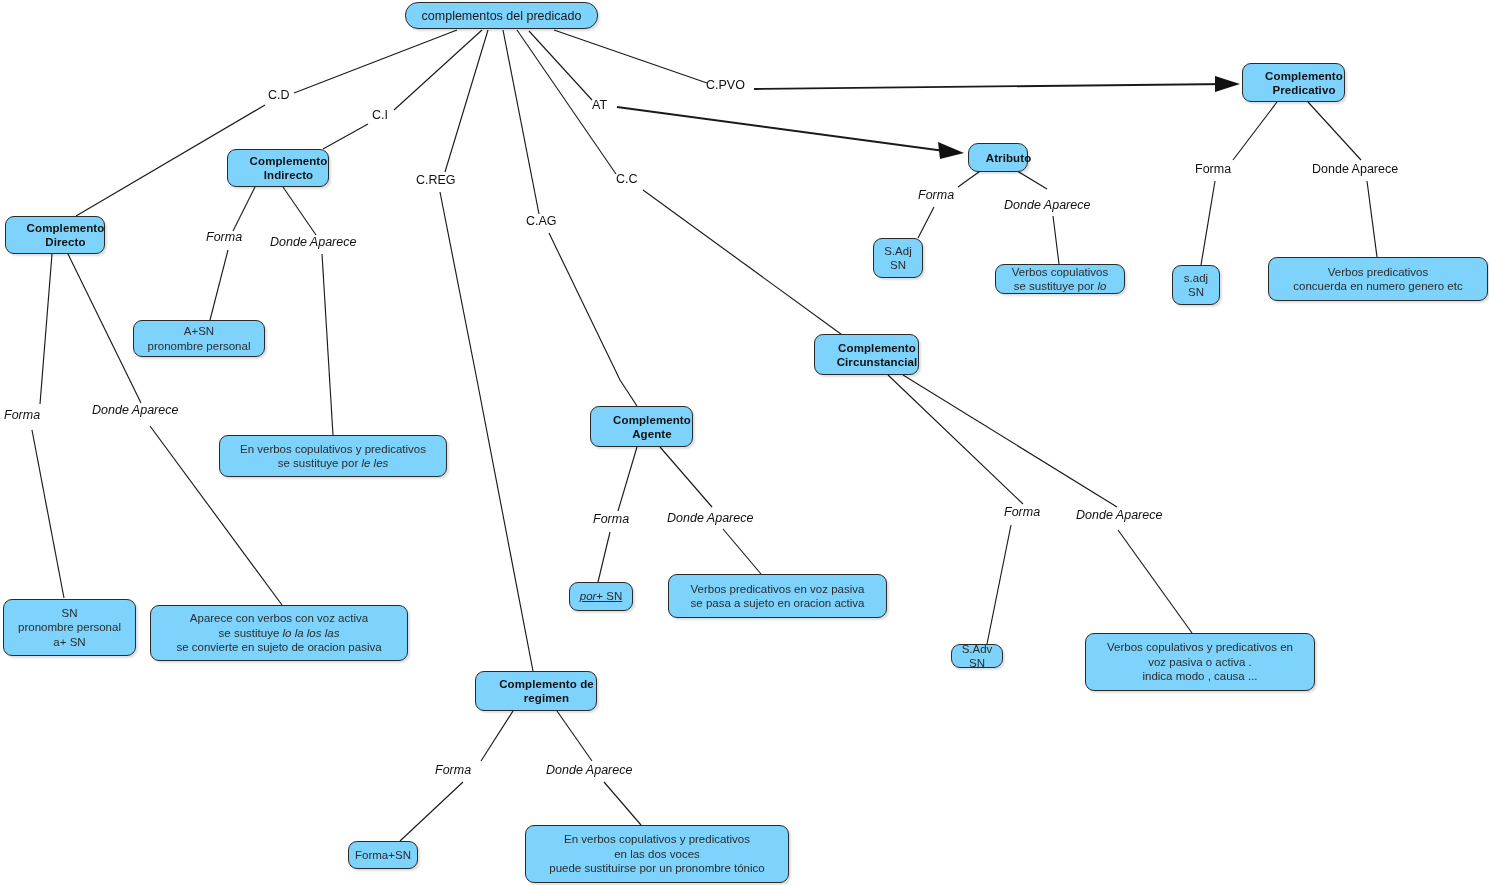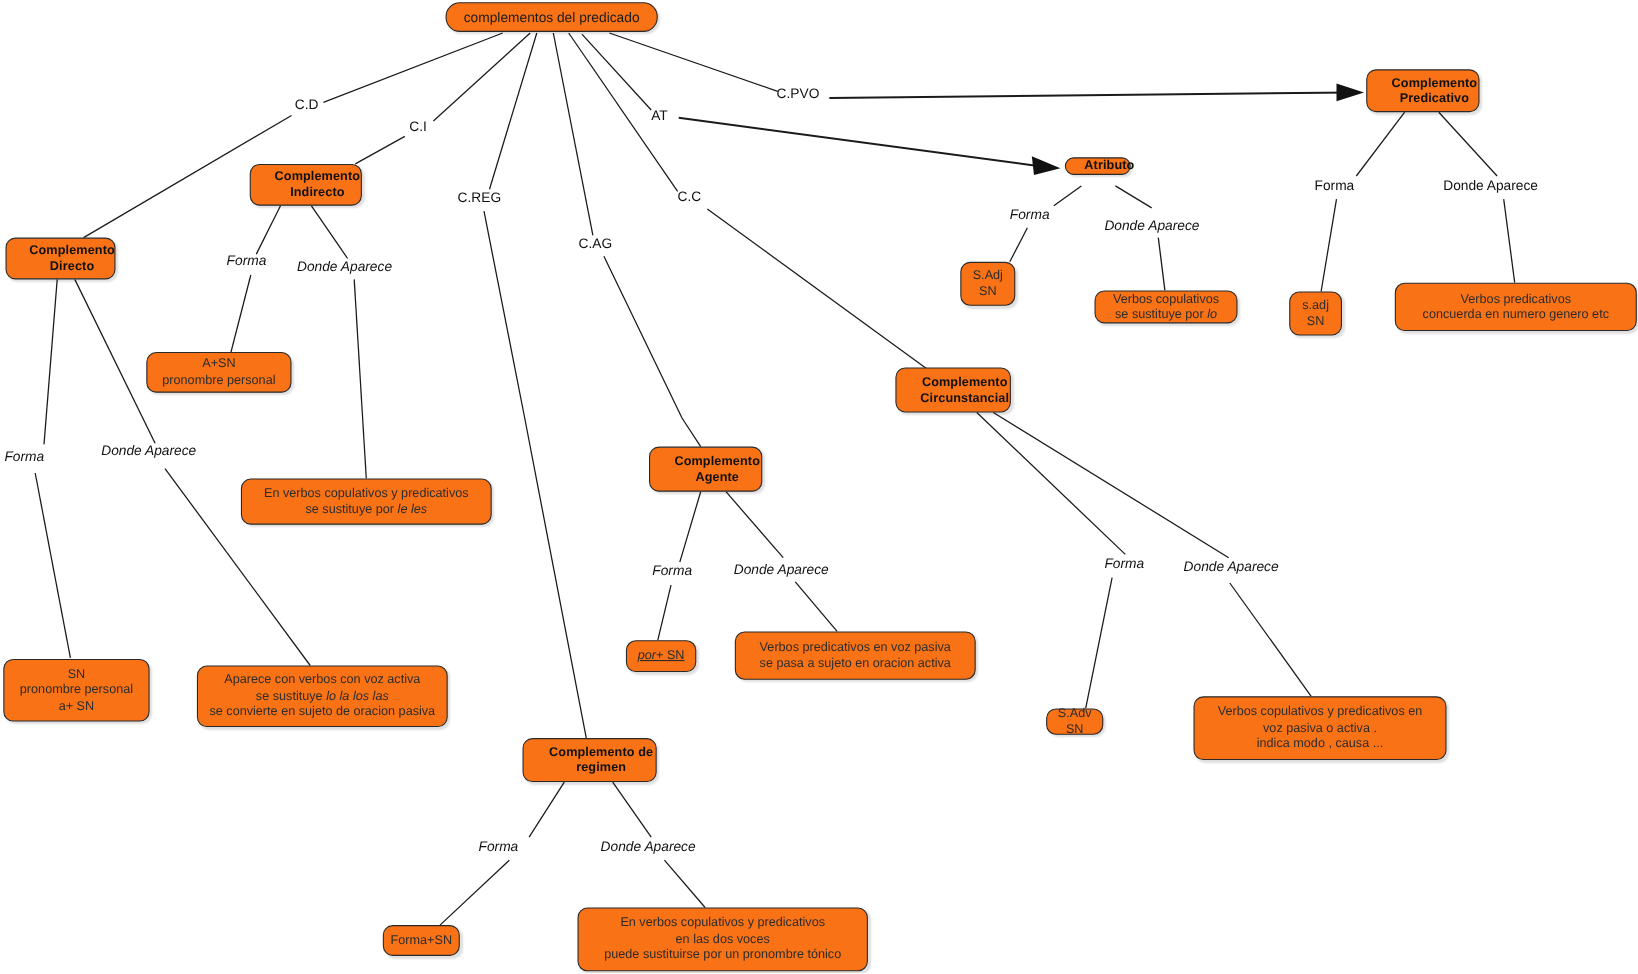--- a/index.html
+++ b/index.html
@@ -1,42 +1,42 @@
 <!DOCTYPE html>
 <html lang="es"><head>
 <meta charset="utf-8">
 <style>
   html,body{margin:0;padding:0;background:#ffffff;}
   body{font-family:"Liberation Sans", sans-serif;}
   #canvas{position:relative;width:1489px;height:885px;background:#ffffff;overflow:hidden;}
   #wires{position:absolute;left:0;top:0;width:1489px;height:885px;}
   .node{position:absolute;box-sizing:border-box;display:flex;flex-direction:column;
         align-items:center;justify-content:center;
-        background:#f97316;border:1.3px solid #2a2a2a;border-radius:9px;
+        background:#7dd3fc;border:1.3px solid #2a2a2a;border-radius:9px;
         box-shadow:2px 2px 2px rgba(0,0,0,0.13);text-align:center;}
   .node .ln{white-space:nowrap;}
   .concept{font-weight:bold;font-size:11.5px;line-height:14px;color:#111111;letter-spacing:0.1px;padding-left:21px;}
   .leaf{font-weight:normal;font-size:11.5px;line-height:14.5px;color:#2c2c2c;}
   .root{font-weight:normal;font-size:12.5px;line-height:16px;color:#1a1a1a;}
   .elabel{position:absolute;white-space:nowrap;font-size:12.5px;line-height:14px;color:#111111;}
   .elabel.it{font-style:italic;}
   em{font-style:italic;}
 
   
   #n-root{left:405px;top:2px;width:193px;height:27px;border-radius:13px;}
   #n-cd{left:5px;top:216px;width:100px;height:38px;}
   #n-ci{left:227px;top:149px;width:102px;height:38px;}
   #n-creg{left:475px;top:671px;width:122px;height:40px;}
   #n-cag{left:590px;top:406px;width:103px;height:41px;}
   #n-ccirc{left:814px;top:334px;width:105px;height:41px;}
-  #n-atributo{left:968px;top:143px;width:60px;height:16px;border-radius:10px;}
+  #n-atributo{left:968px;top:143px;width:60px;height:29px;border-radius:10px;}
   #n-cpred{left:1242px;top:63px;width:103px;height:39px;}
 
   #n-cd-forma{left:3px;top:599px;width:133px;height:57px;}
-  #n-cd-donde{left:179px;top:605px;width:228px;height:56px;}
+  #n-cd-donde{left:150px;top:605px;width:258px;height:56px;}
   #n-ci-forma{left:133px;top:320px;width:132px;height:37px;}
   #n-ci-donde{left:219px;top:435px;width:228px;height:42px;}
   #n-creg-forma{left:348px;top:841px;width:70px;height:28px;}
   #n-creg-donde{left:525px;top:825px;width:264px;height:58px;}
   #n-cag-forma{left:569px;top:582px;width:64px;height:29px;text-decoration:underline;}
   #n-cag-donde{left:668px;top:574px;width:219px;height:44px;}
   #n-cc-forma{left:951px;top:644px;width:52px;height:24px;}
   #n-cc-donde{left:1085px;top:633px;width:230px;height:58px;}
   #n-at-forma{left:873px;top:238px;width:50px;height:40px;}
   #n-at-donde{left:995px;top:264px;width:130px;height:30px;}

